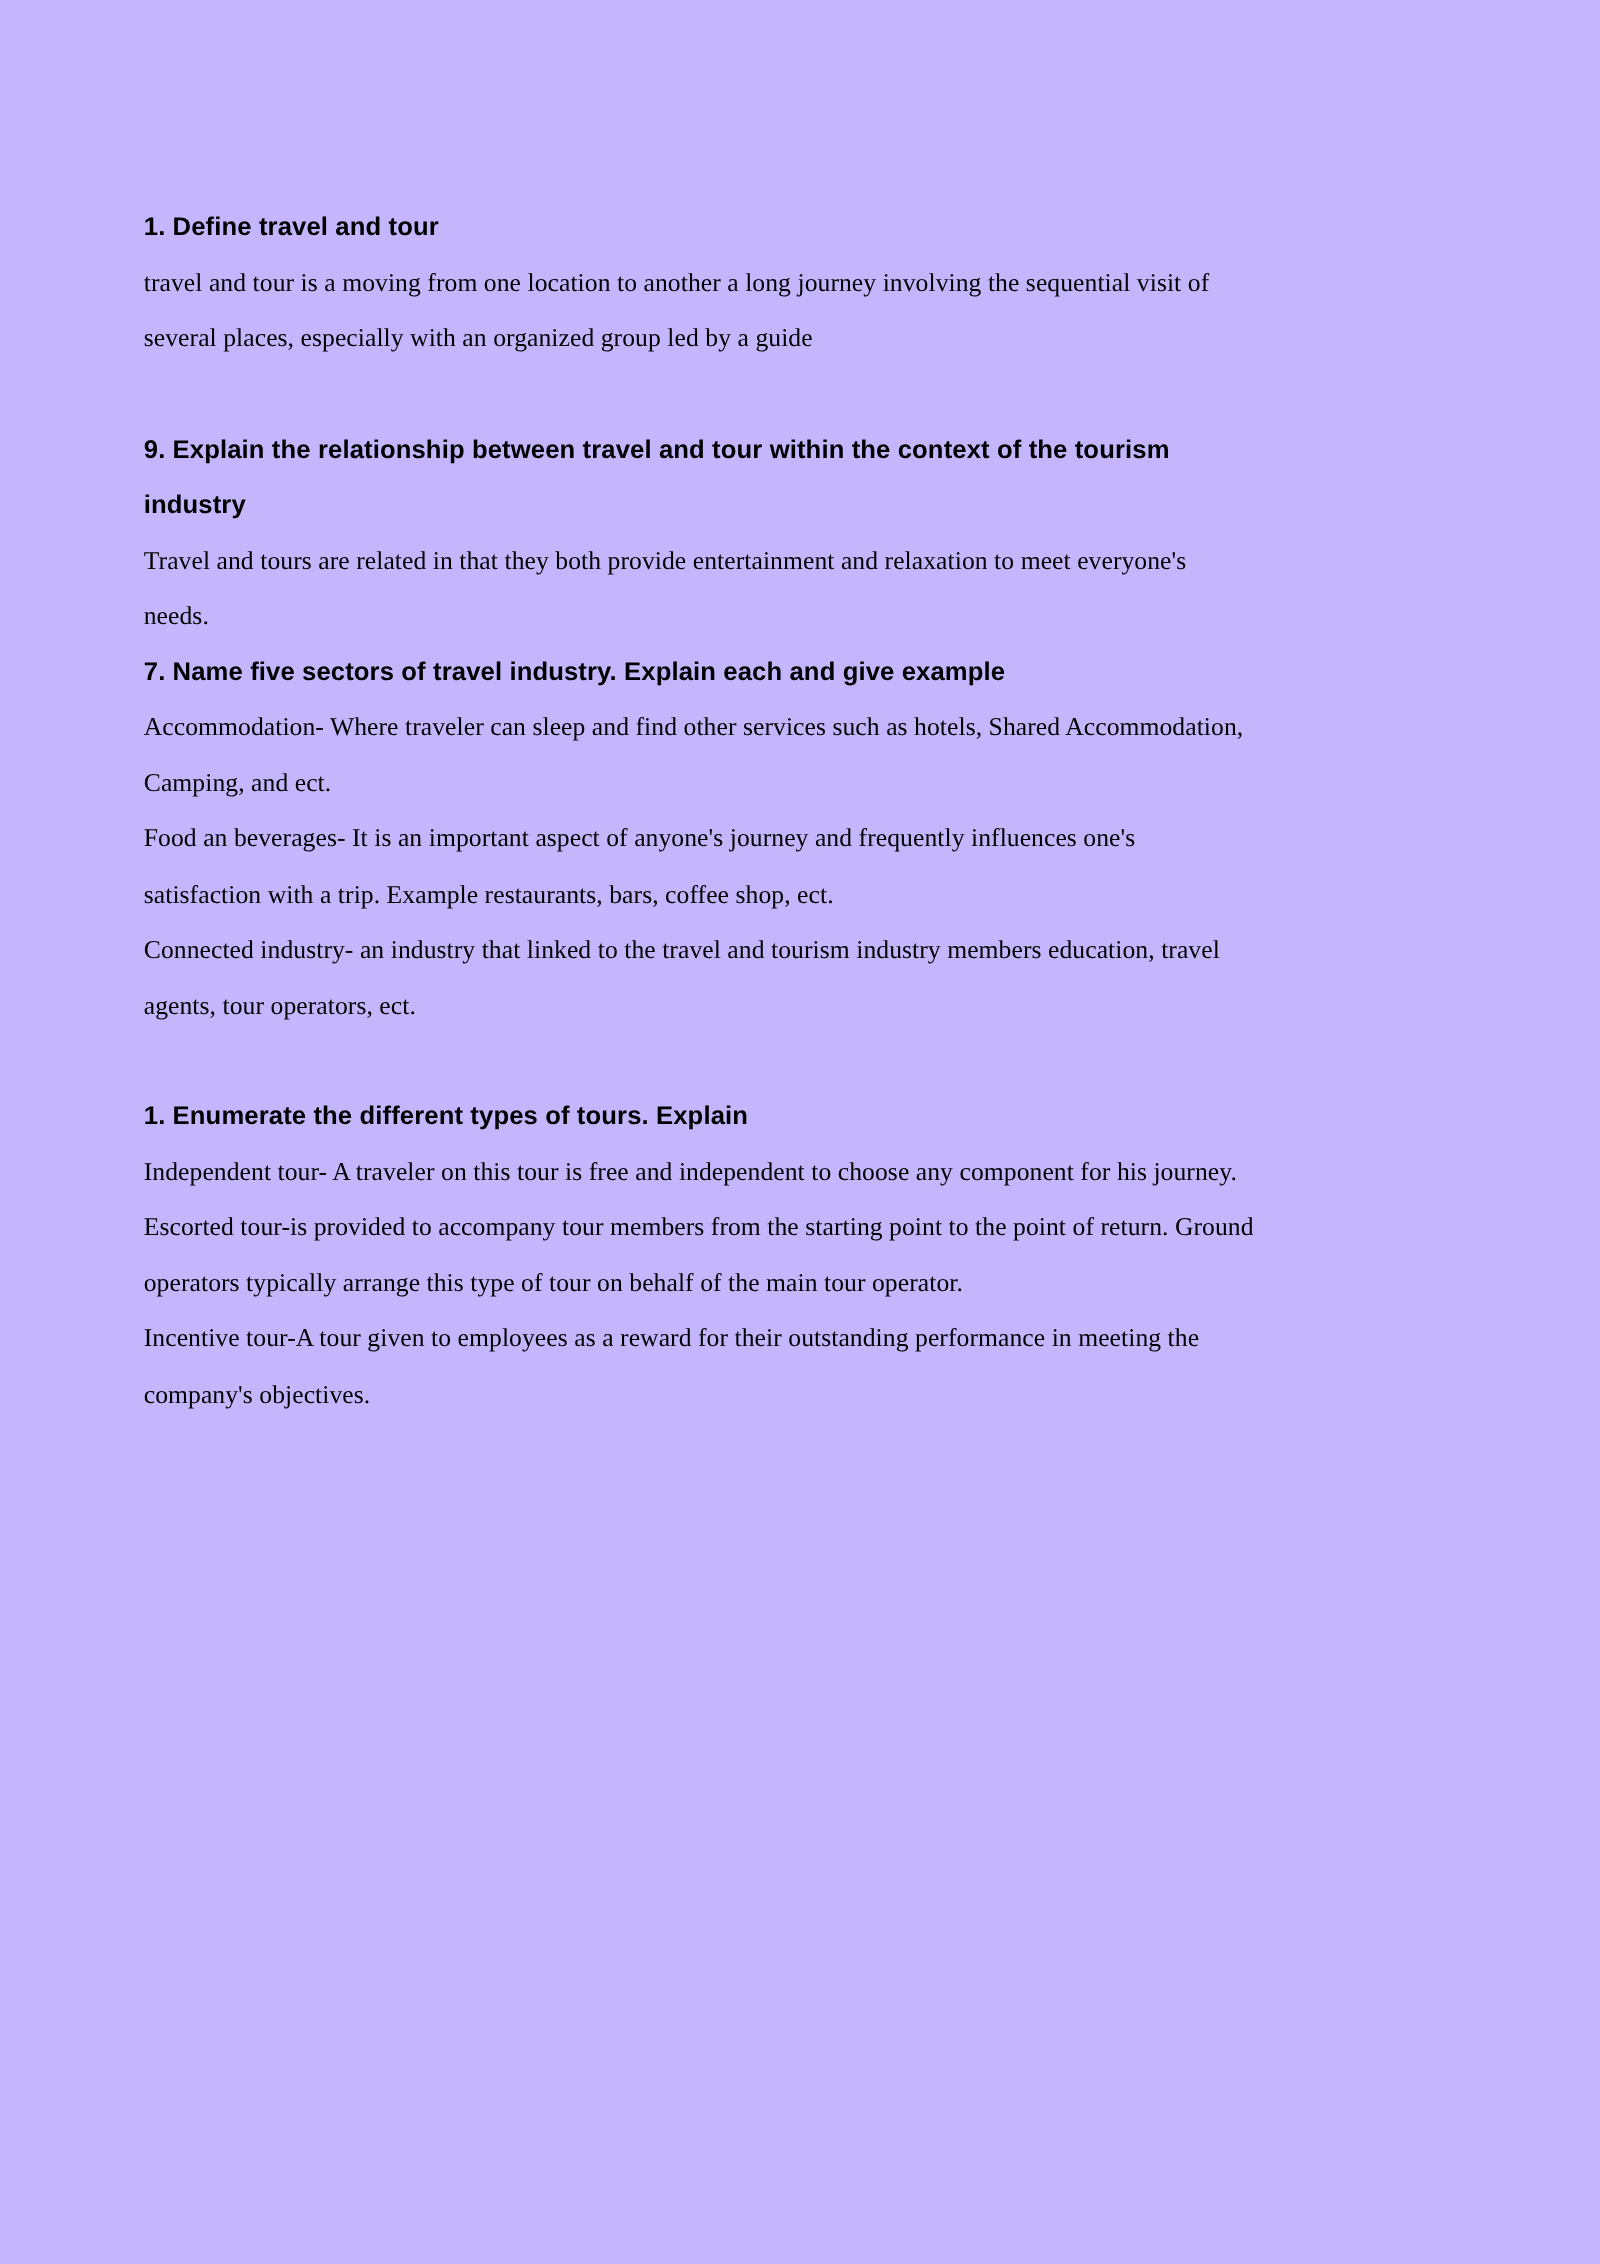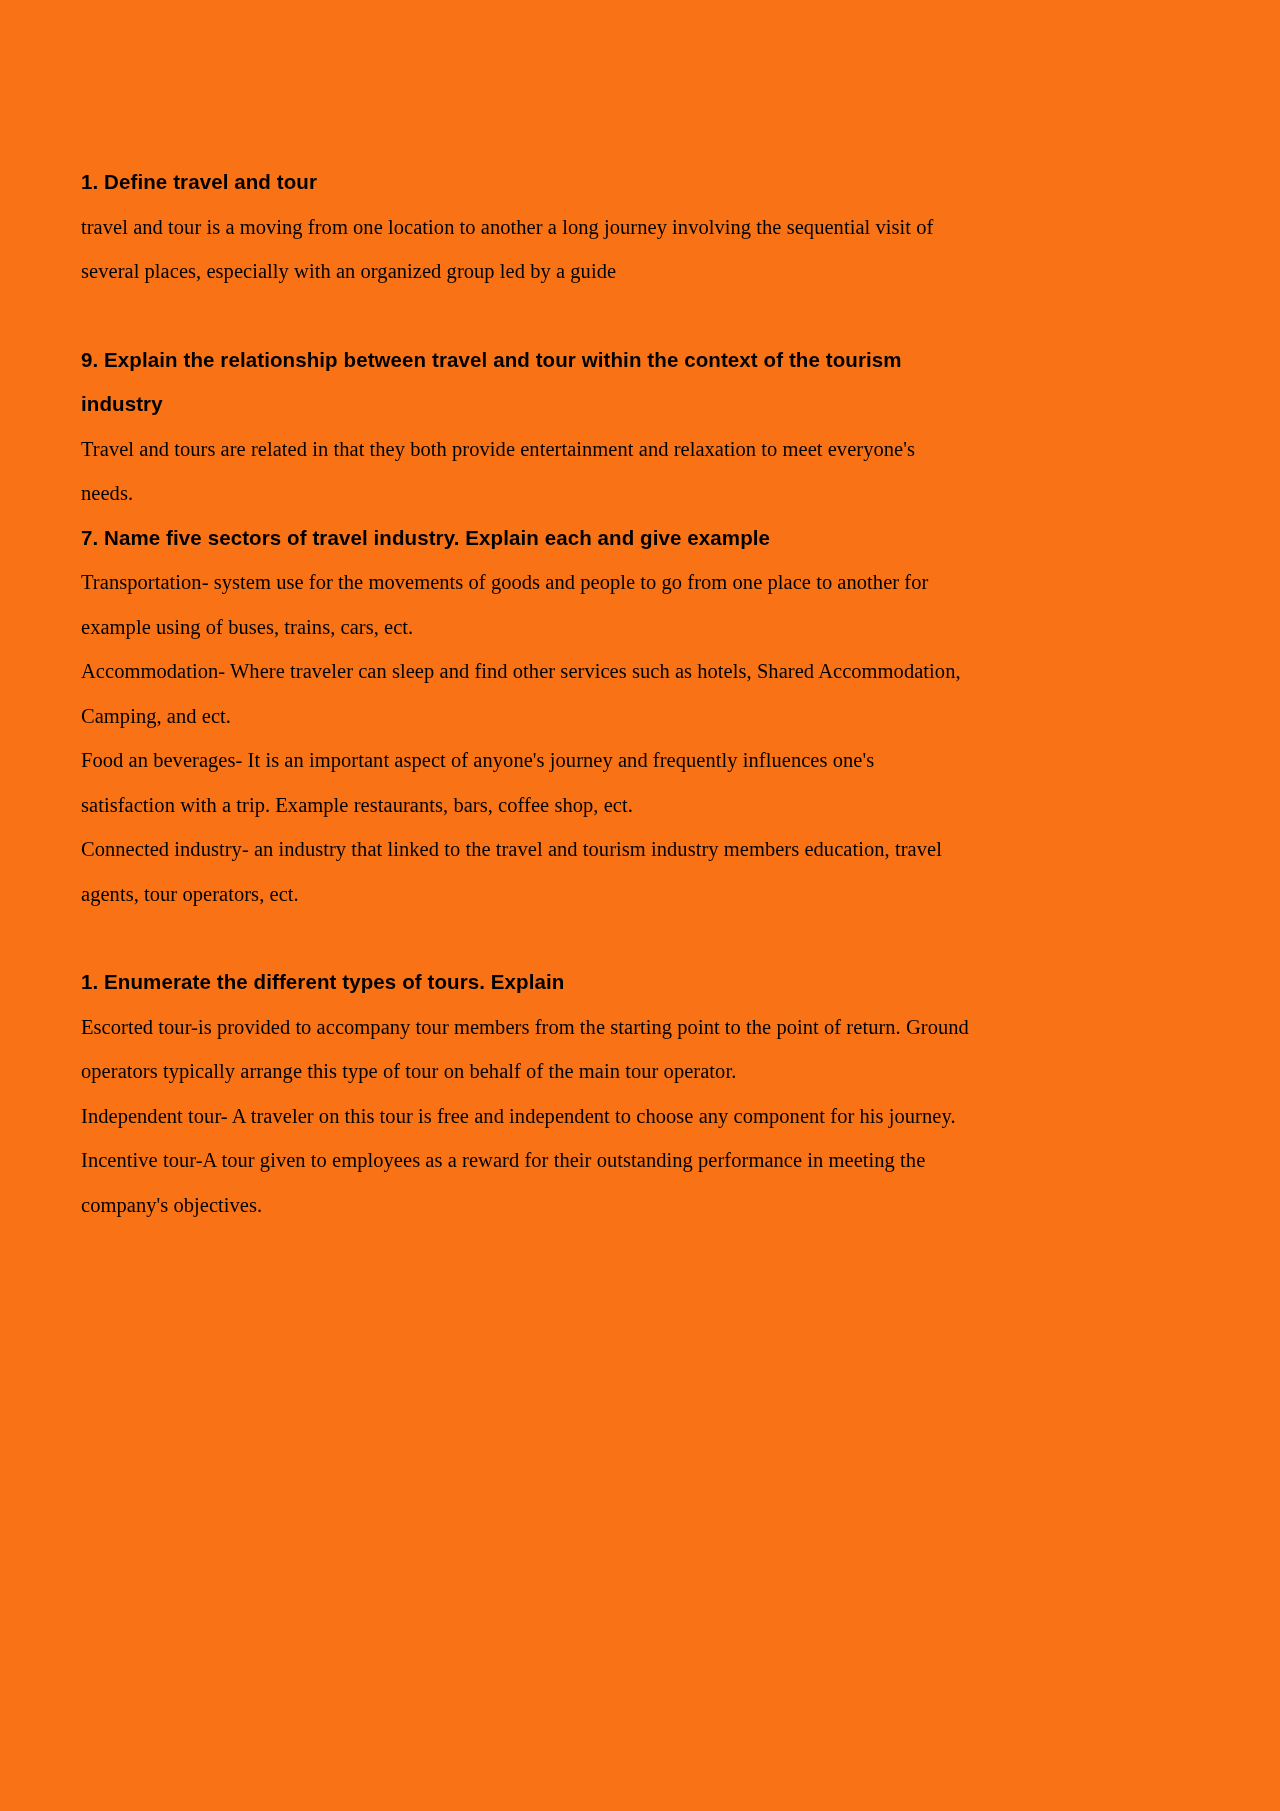--- a/index.html
+++ b/index.html
@@ -11,23 +11,23 @@
     width: 1280px;
     height: 1811px;
     font-family: "Liberation Sans", sans-serif;
     color: #000000;
     -webkit-font-smoothing: antialiased;
   }
   .page {
     position: relative;
     width: 1280px;
     height: 1811px;
-    background: #f97316;
+    background: #c4b5fd;
     box-sizing: border-box;
-    padding: 160px 180px 0 81px;
+    padding: 160px 180px 0 115px;
   }
   .doc-body {
     width: 890px;
   }
   .q-block {
     margin: 0;
   }
   .heading {
     font-size: 20.5px;
     font-weight: bold;
@@ -59,28 +59,27 @@
     </div>
     <div class="spacer-lg"></div>
 
     <div class="q-block">
       <p class="heading">9. Explain the relationship between travel and tour within the context of the tourism industry</p>
       <p class="para">Travel and tours are related in that they both provide entertainment and relaxation to meet everyone's needs.</p>
     </div>
 
     <div class="q-block">
       <p class="heading">7.  Name five sectors of travel industry. Explain each and give example</p>
-      <p class="para">Transportation- system use for the movements of goods and people to go from one place to another for example using of buses, trains, cars, ect.</p>
       <p class="para">Accommodation- Where traveler can sleep and find other services such as hotels, Shared Accommodation, Camping, and ect.</p>
       <p class="para">Food an beverages- It is an important aspect of anyone's journey and frequently influences one's satisfaction with a trip. Example restaurants, bars, coffee shop, ect.</p>
       <p class="para">Connected industry- an industry that linked to the travel and tourism industry members education, travel agents, tour operators, ect.</p>
     </div>
     <div class="spacer-lg"></div>
 
     <div class="q-block">
       <p class="heading">1. Enumerate the different types of tours. Explain</p>
+      <p class="para">Independent tour- A traveler on this tour is free and independent to choose any component for his journey.</p>
       <p class="para">Escorted tour-is provided to accompany tour members from the starting point to the point of return. Ground operators typically arrange this type of tour on behalf of the main tour operator.</p>
-      <p class="para">Independent tour- A traveler on this tour is free and independent to choose any component for his journey.</p>
       <p class="para">Incentive tour-A tour given to employees as a reward for their outstanding performance in meeting the company's objectives.</p>
     </div>
 
   </div>
 </div>
 
 </body></html>

